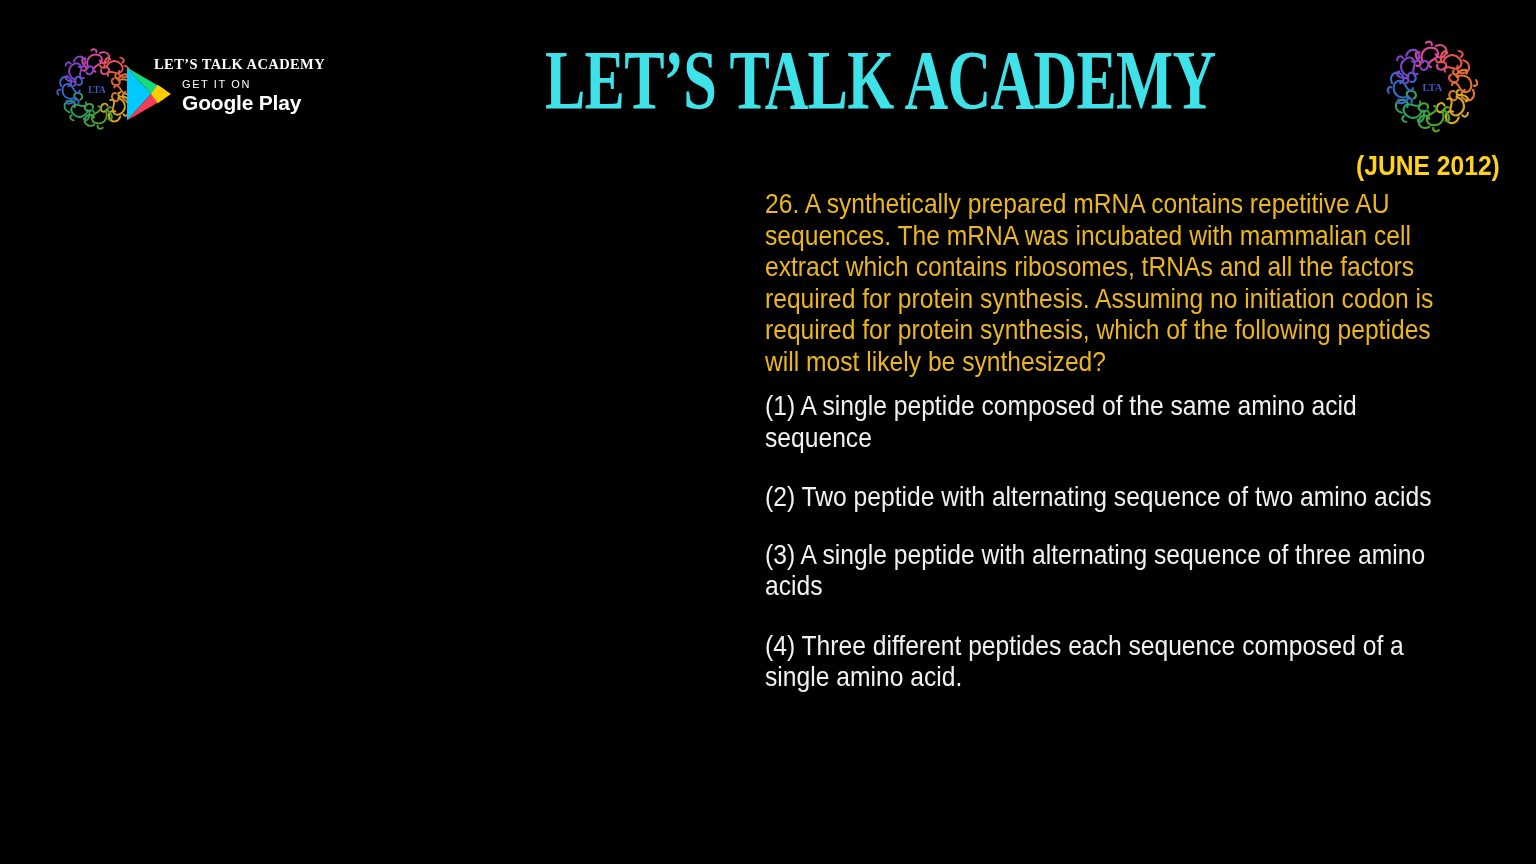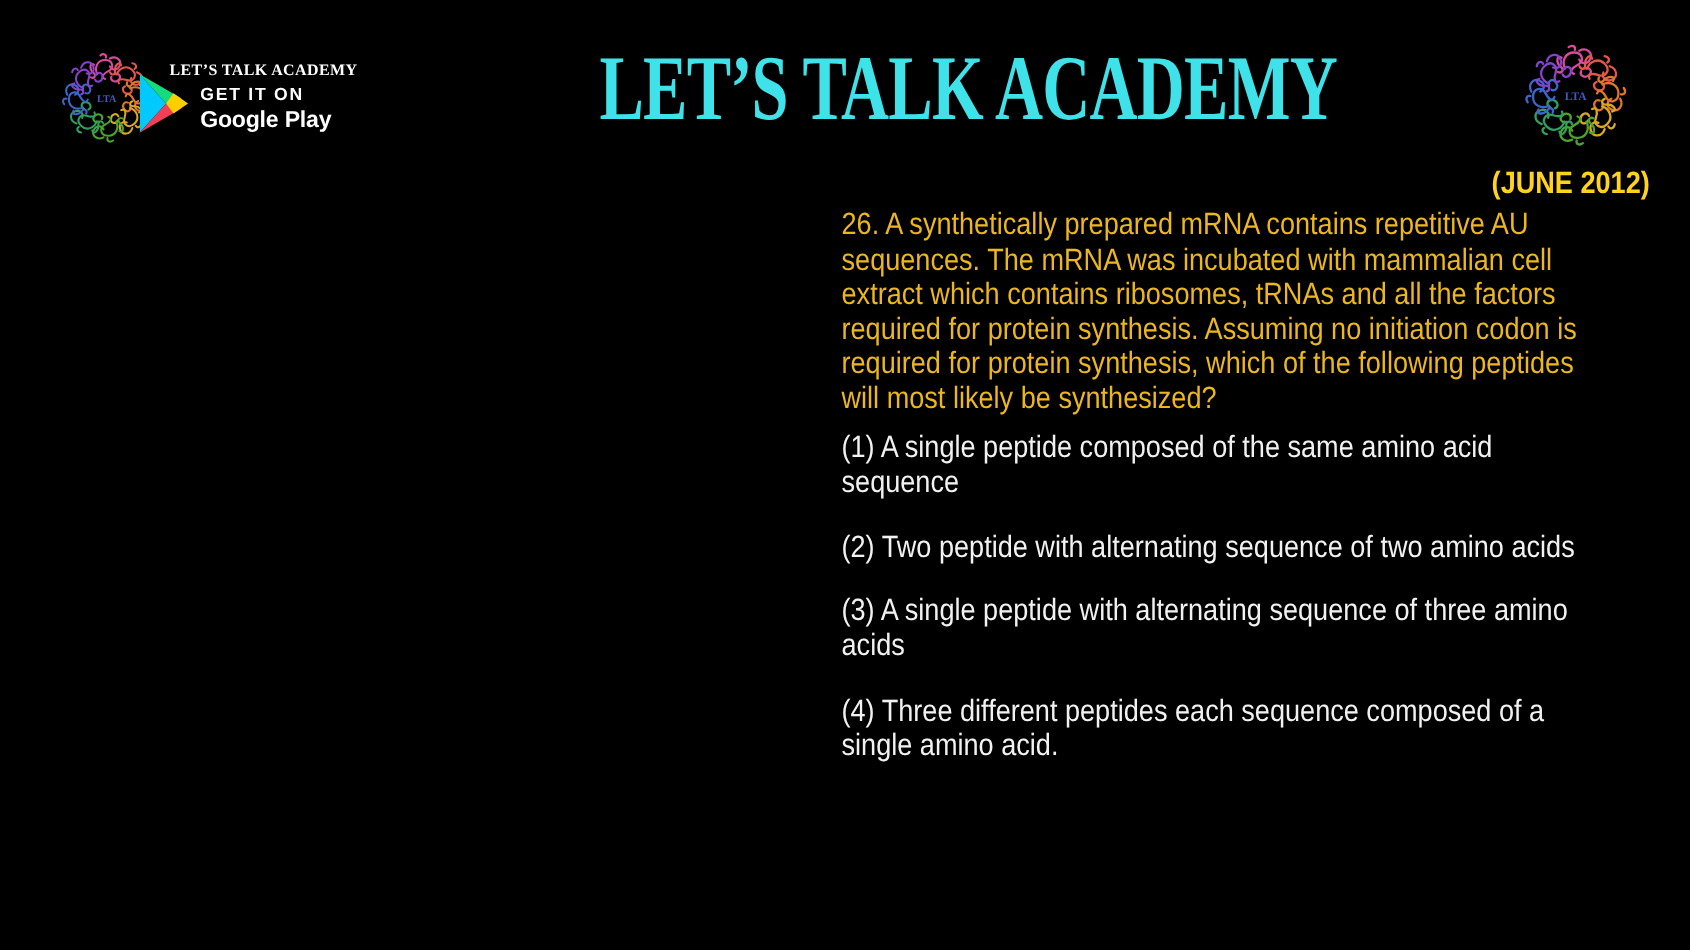--- a/index.html
+++ b/index.html
@@ -13,21 +13,21 @@
   
   .logo-left{position:absolute;left:54px;top:46px;width:86px;height:86px;}
   .logo-right{position:absolute;left:1384px;top:38px;width:97px;height:97px;}
   .play-triangle{position:absolute;left:127px;top:66px;width:46px;height:56px;}
   .badge-text{position:absolute;left:154px;top:56px;color:#fff;}
   .badge-line1{
     font-family:"Liberation Serif", serif;
     font-weight:bold;font-size:14.5px;letter-spacing:.4px;white-space:nowrap;
   }
   .badge-line2{
-    margin:5px 0 0 28px;font-weight:bold;font-size:16px;letter-spacing:1.6px;white-space:nowrap;
+    margin:5px 0 0 28px;font-weight:normal;font-size:11px;letter-spacing:1.6px;white-space:nowrap;
   }
   .badge-line3{
     margin:1px 0 0 28px;font-weight:bold;font-size:21px;letter-spacing:-.2px;white-space:nowrap;
   }
   
   .main-title{position:absolute;left:545px;top:38px;}
   .main-title .scale{
     transform:scaleX(.72);transform-origin:0 0;
     font-family:"Liberation Serif", serif;
     font-weight:bold;font-size:84px;line-height:1.02;

